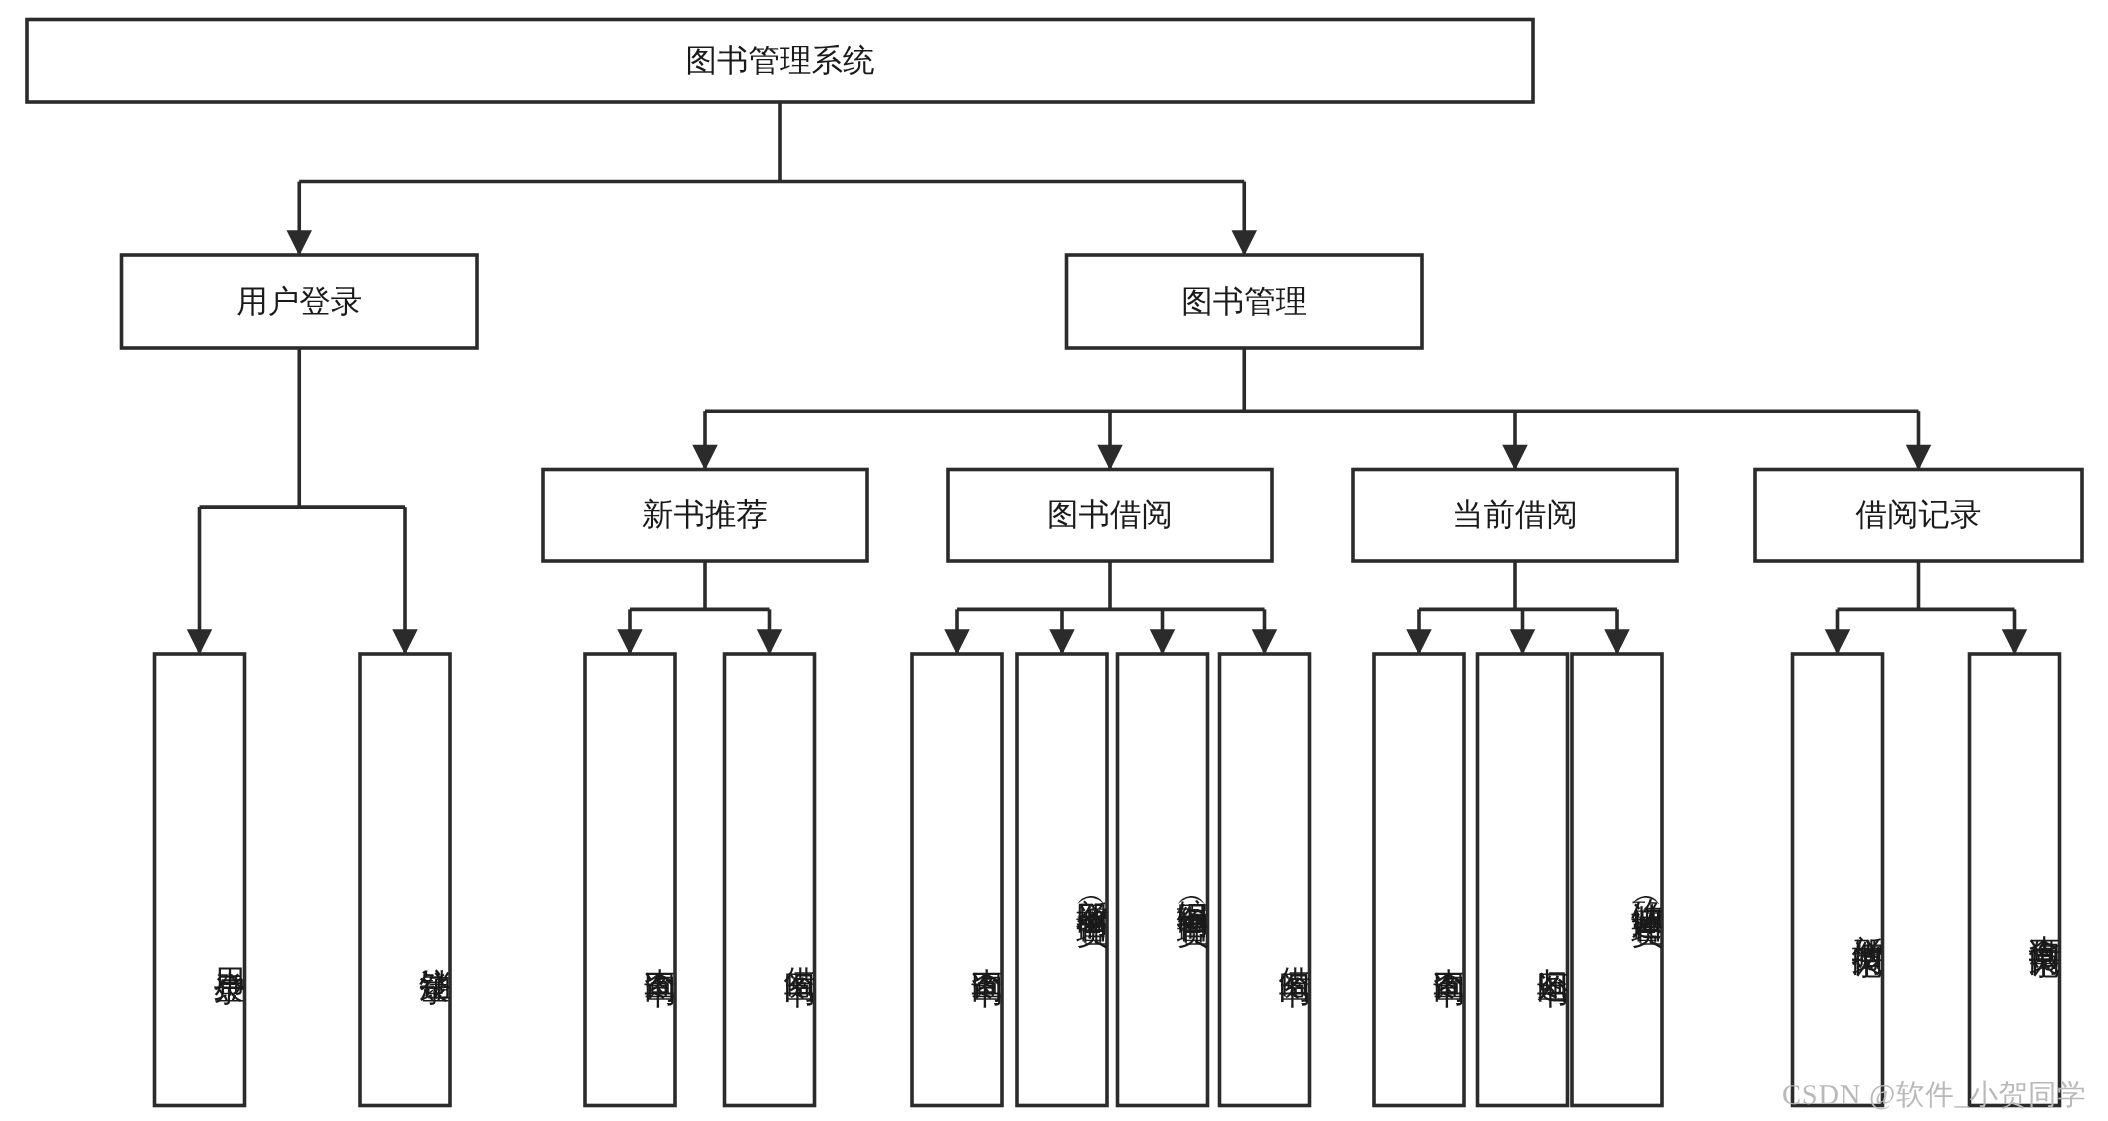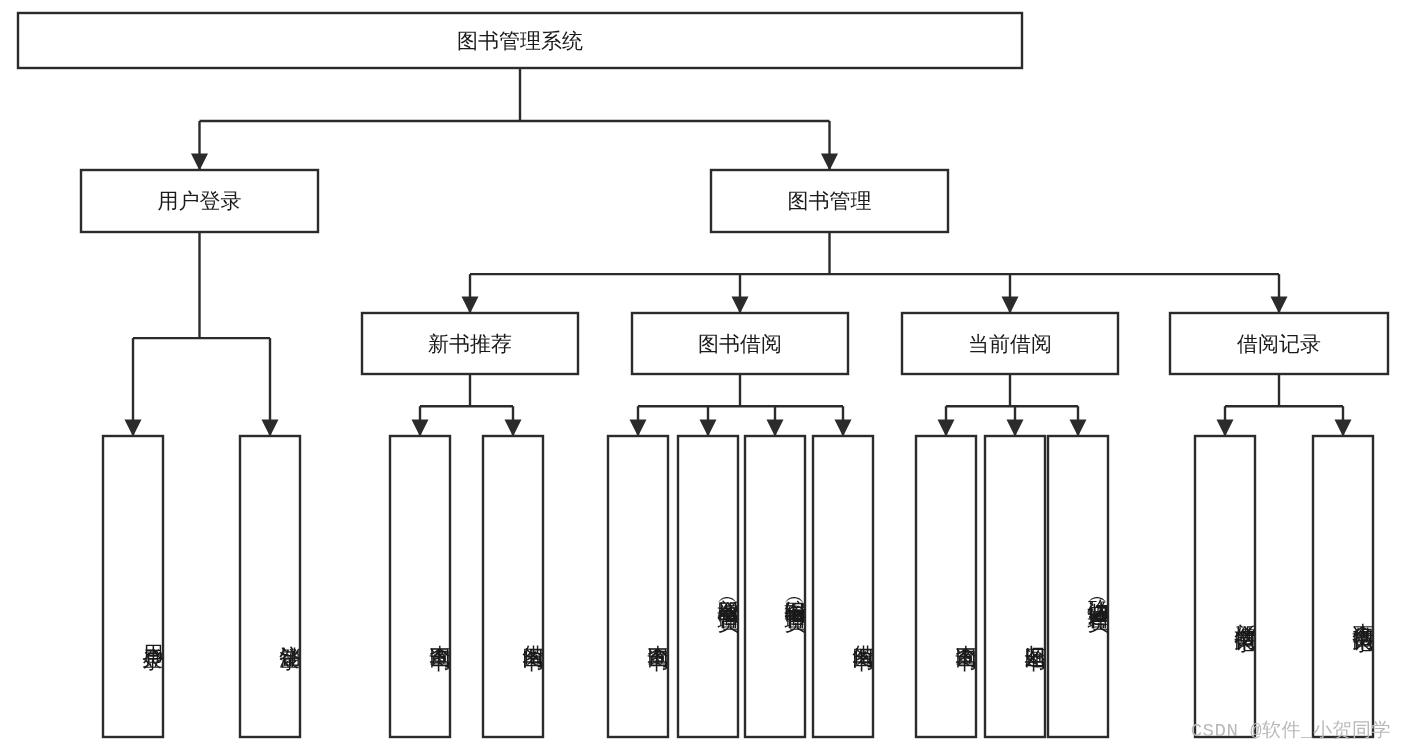--- a/index.html
+++ b/index.html
@@ -64,21 +64,21 @@
     white-space: nowrap;
     pointer-events: none;
     display: flex;
     align-items: flex-start;
     justify-content: center;
   }
   .watermark {
     position: absolute;
     right: 14px;
     bottom: 4px;
-    font-family: Liberation Mono, monospace;
+    font-family: Liberation Serif, serif;
     font-size: 19px;
     color: #b9b9b9;
     letter-spacing: 0.5px;
     user-select: none;
     white-space: nowrap;
   }
 </style>
 </head>
 <body>
 

